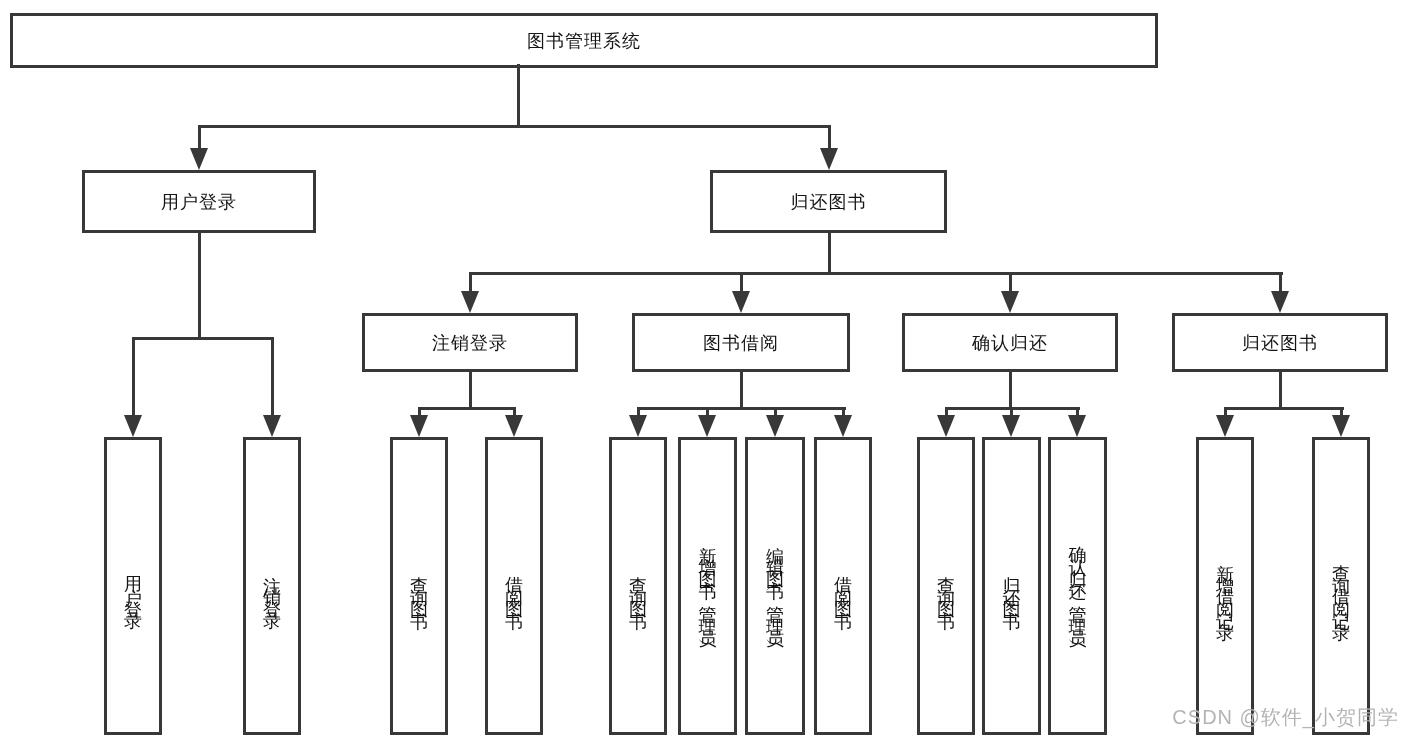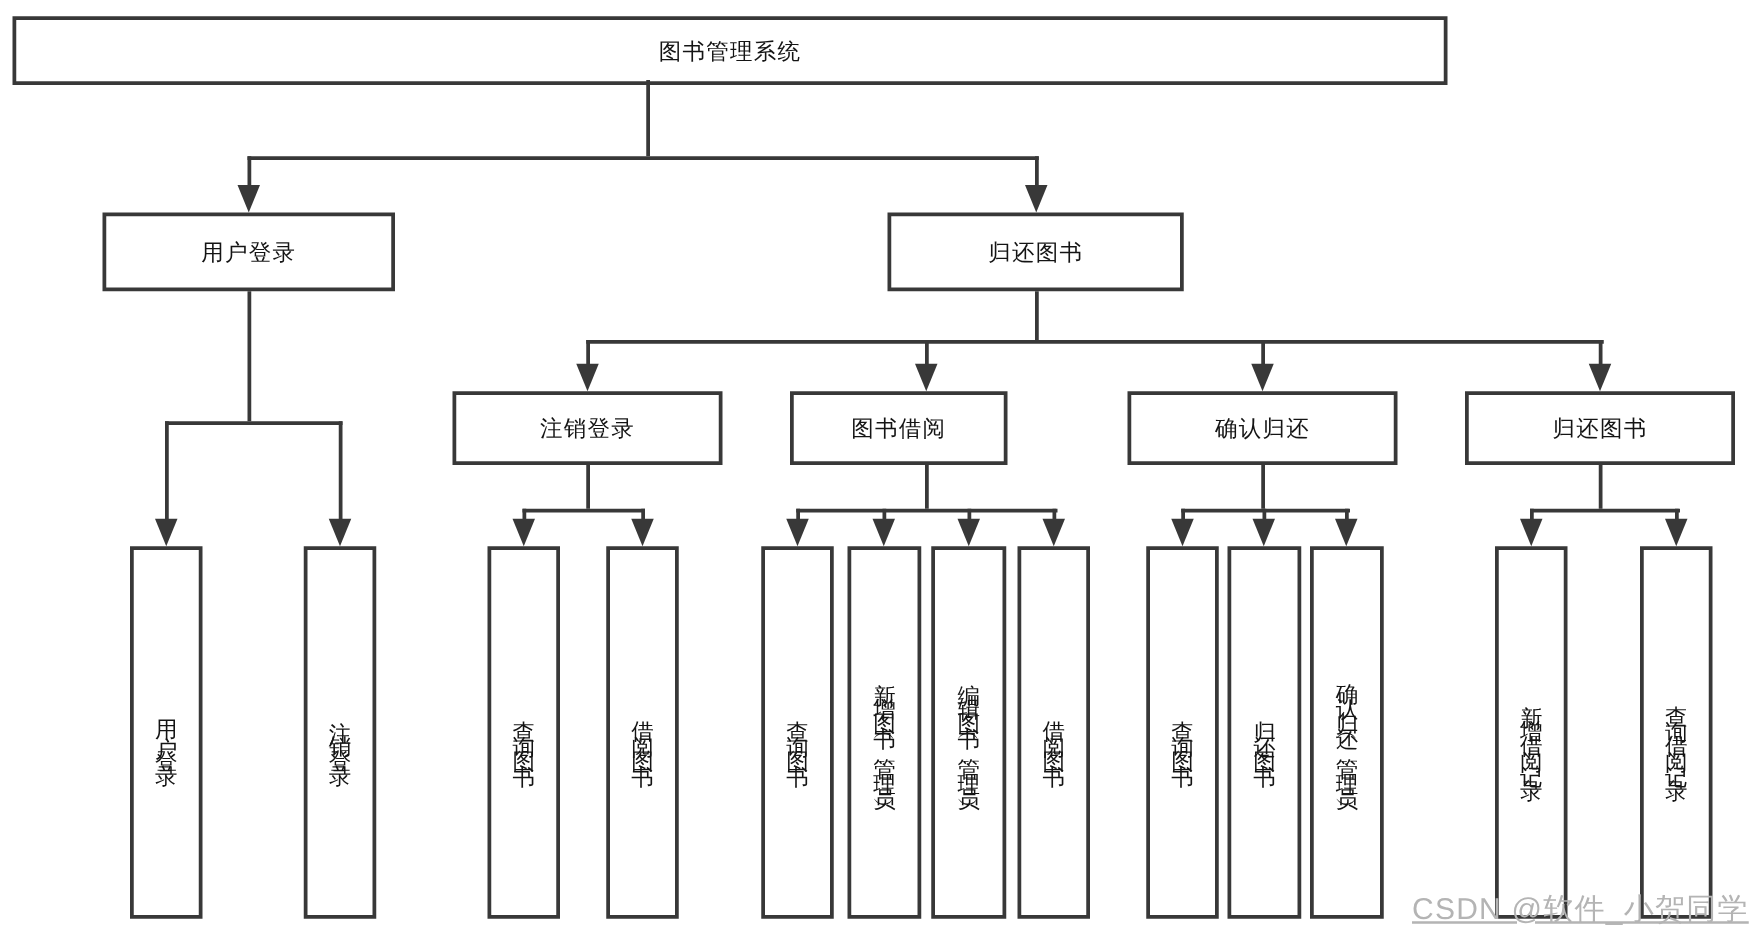--- a/index.html
+++ b/index.html
@@ -19,36 +19,36 @@
   }
   .hline,.vline{position:absolute;background:#383838;}
   .hline{height:3px;}
   .vline{width:3px;}
   .arrow{
     position:absolute;width:0;height:0;
     border-left:9px solid transparent;border-right:9px solid transparent;
     border-top:22px solid #383838;
   }
   .watermark{
-    position:absolute;right:6px;bottom:4px;font-size:24px;
-    color:#b4b4b4;letter-spacing:1px;z-index:5;text-decoration:underline;
+    position:absolute;right:6px;bottom:16px;font-size:20px;
+    color:#b4b4b4;letter-spacing:1px;z-index:5;
   }
 </style>
 </head>
 <body>
 
 <div class="node" style="left:10px;top:13px;width:1148px;height:55px">图书管理系统</div>
 
 <div class="node" style="left:82px;top:170px;width:234px;height:63px">用户登录</div>
 
 <div class="node" style="left:710px;top:170px;width:237px;height:63px">归还图书</div>
 
 <div class="node" style="left:362px;top:313px;width:216px;height:59px">注销登录</div>
 
-<div class="node" style="left:632px;top:313px;width:174px;height:59px">图书借阅</div>
+<div class="node" style="left:632px;top:313px;width:218px;height:59px">图书借阅</div>
 
 <div class="node" style="left:902px;top:313px;width:216px;height:59px">确认归还</div>
 
 <div class="node" style="left:1172px;top:313px;width:216px;height:59px">归还图书</div>
 
 <div class="node" style="left:104px;top:437px;width:58px;height:298px">
   <span class="vtext">用户登录</span>
 </div>
 <div class="node" style="left:243px;top:437px;width:58px;height:298px">
   <span class="vtext">注销登录</span>

